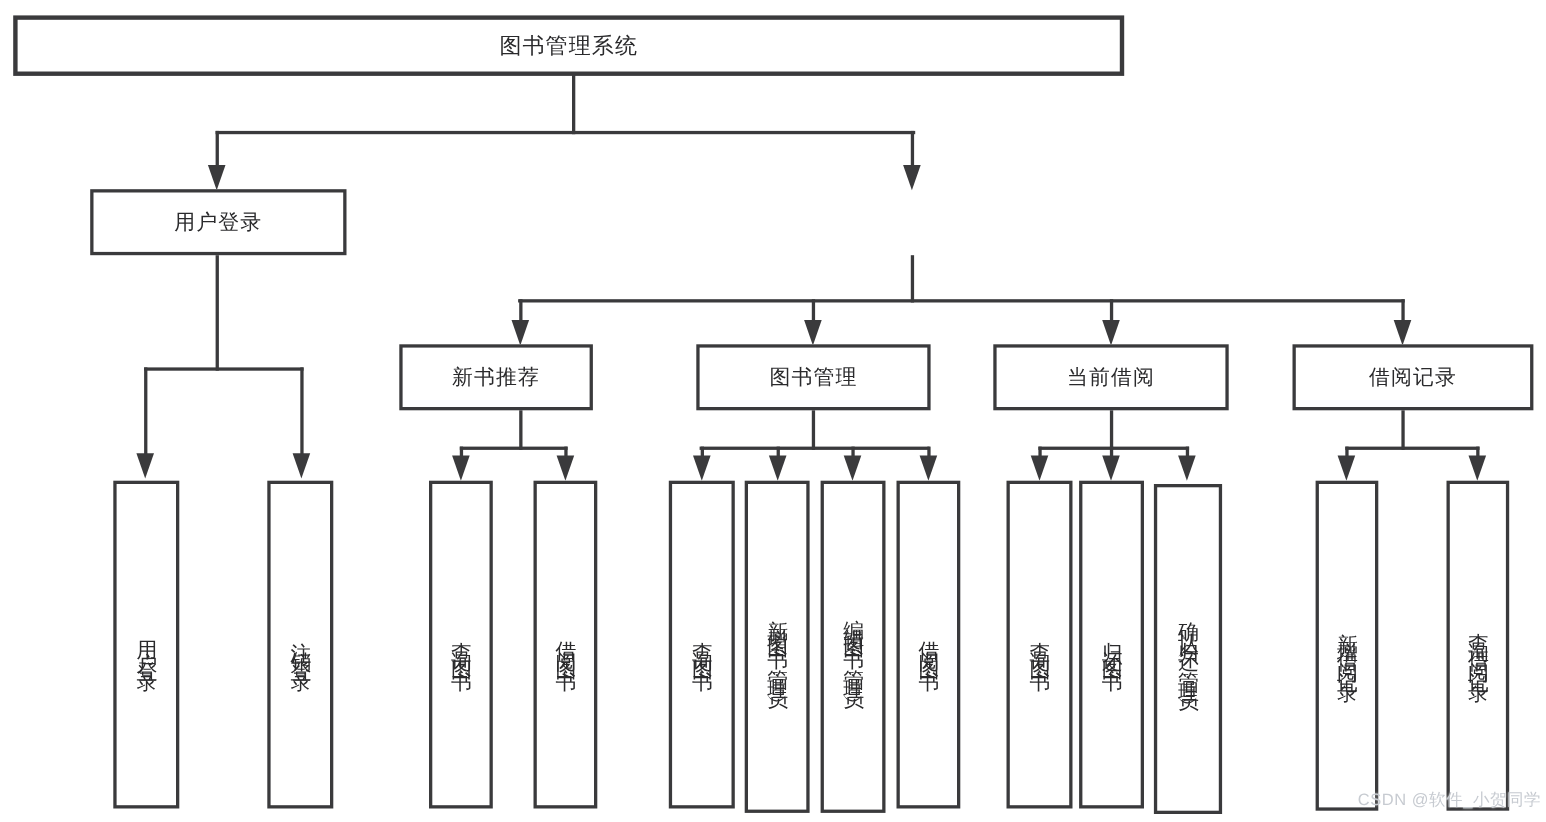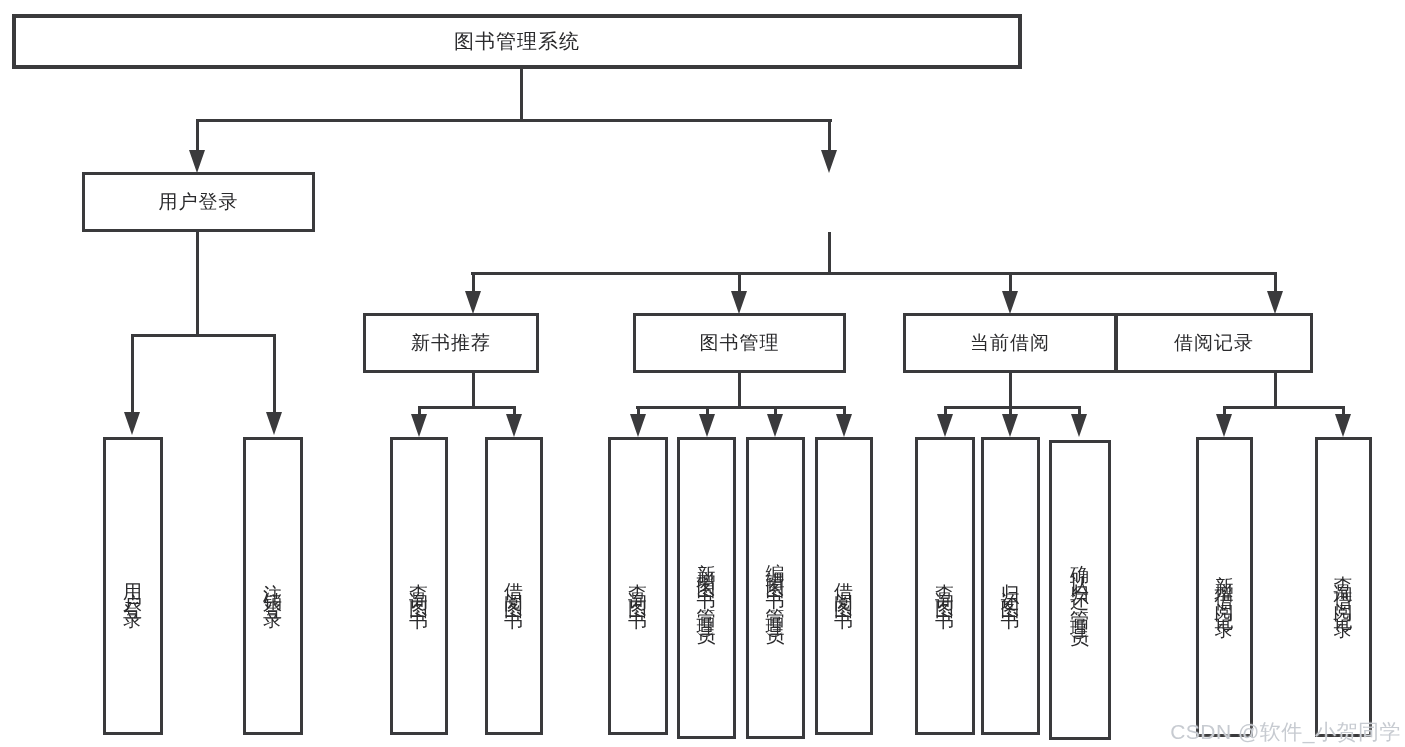--- a/index.html
+++ b/index.html
@@ -45,21 +45,21 @@
     position: absolute;
     width: 0; height: 0;
     border-left: 8px solid transparent;
     border-right: 8px solid transparent;
     border-top: 23px solid var(--line);
   }
   .watermark {
     position: absolute;
     top: 718px;
     right: 4px;
-    font-size: 21px;
+    font-size: 15px;
     color: var(--watermark);
     letter-spacing: 0.5px;
     text-shadow: 0 0 2px rgba(255,255,255,0.9);
   }
 </style>
 </head>
 <body>
 
 <div class="canvas">
 
@@ -88,21 +88,21 @@
   <div class="vl" style="left:738px; top:272px; height:22px;"></div>
   <div class="ar" style="left:731px; top:291px;"></div>
   <div class="vl" style="left:1009px; top:272px; height:22px;"></div>
   <div class="ar" style="left:1002px; top:291px;"></div>
   <div class="vl" style="left:1274px; top:272px; height:22px;"></div>
   <div class="ar" style="left:1267px; top:291px;"></div>
 
   <div class="box" style="left:363px; top:313px; width:176px; height:60px;">新书推荐</div>
   <div class="box" style="left:633px; top:313px; width:213px; height:60px;">图书管理</div>
   <div class="box" style="left:903px; top:313px; width:214px; height:60px;">当前借阅</div>
-  <div class="box" style="left:1115px; top:313px; width:198px; height:60px;">借阅记录</div>
+  <div class="box" style="left:1175px; top:313px; width:219px; height:60px;">借阅记录</div>
 
   <div class="vl" style="left:472px; top:373px; height:36px;"></div>
   <div class="hl" style="left:418px; top:406px; width:98px;"></div>
   <div class="vl" style="left:418px; top:406px; height:10px;"></div>
   <div class="ar" style="left:411px; top:414px;"></div>
   <div class="vl" style="left:513px; top:406px; height:10px;"></div>
   <div class="ar" style="left:506px; top:414px;"></div>
 
   <div class="vl" style="left:738px; top:373px; height:36px;"></div>
   <div class="hl" style="left:636px; top:406px; width:209px;"></div>

